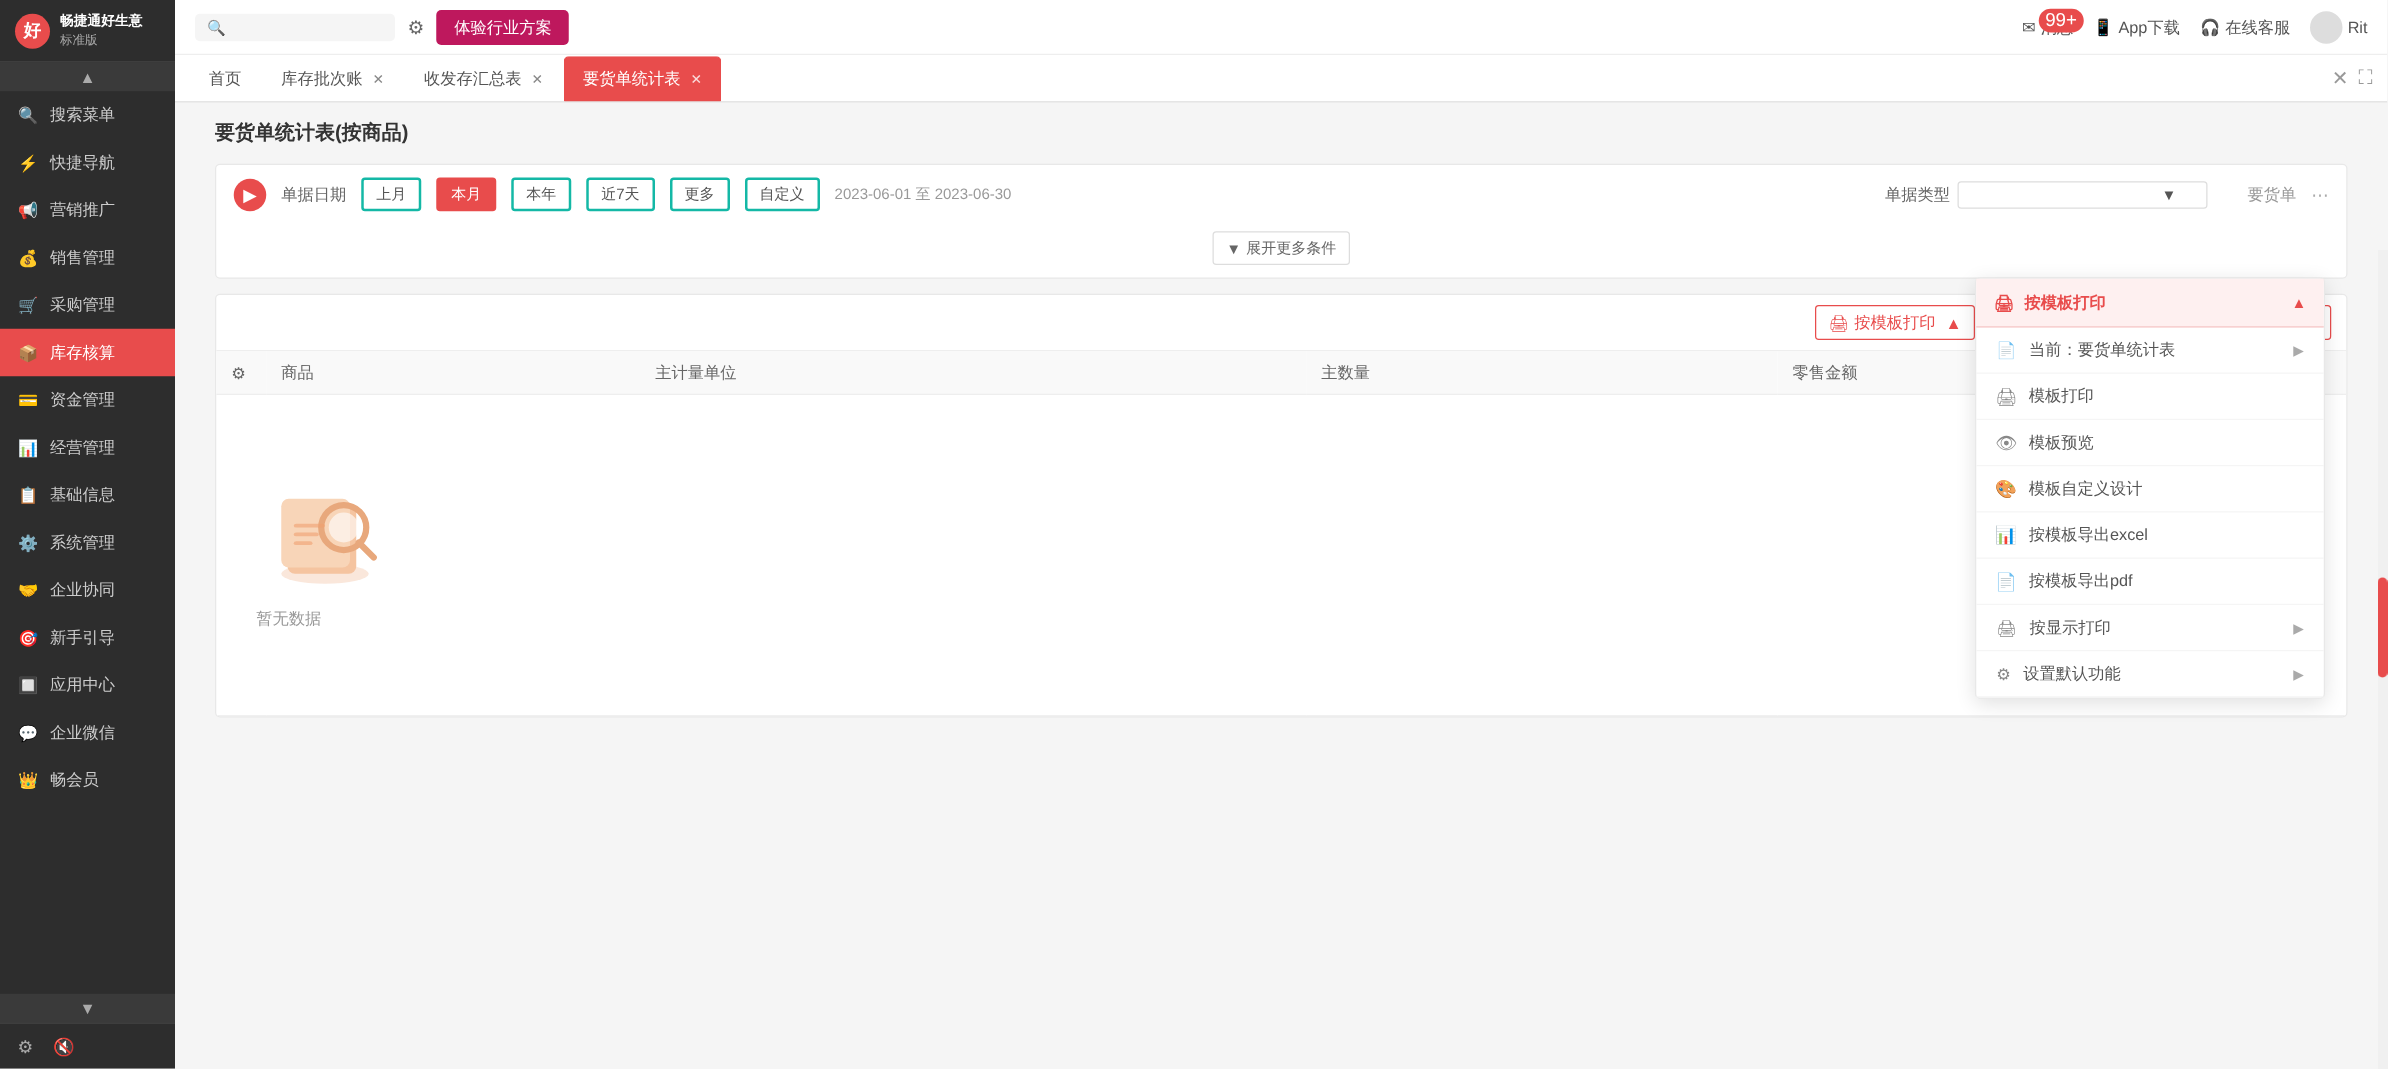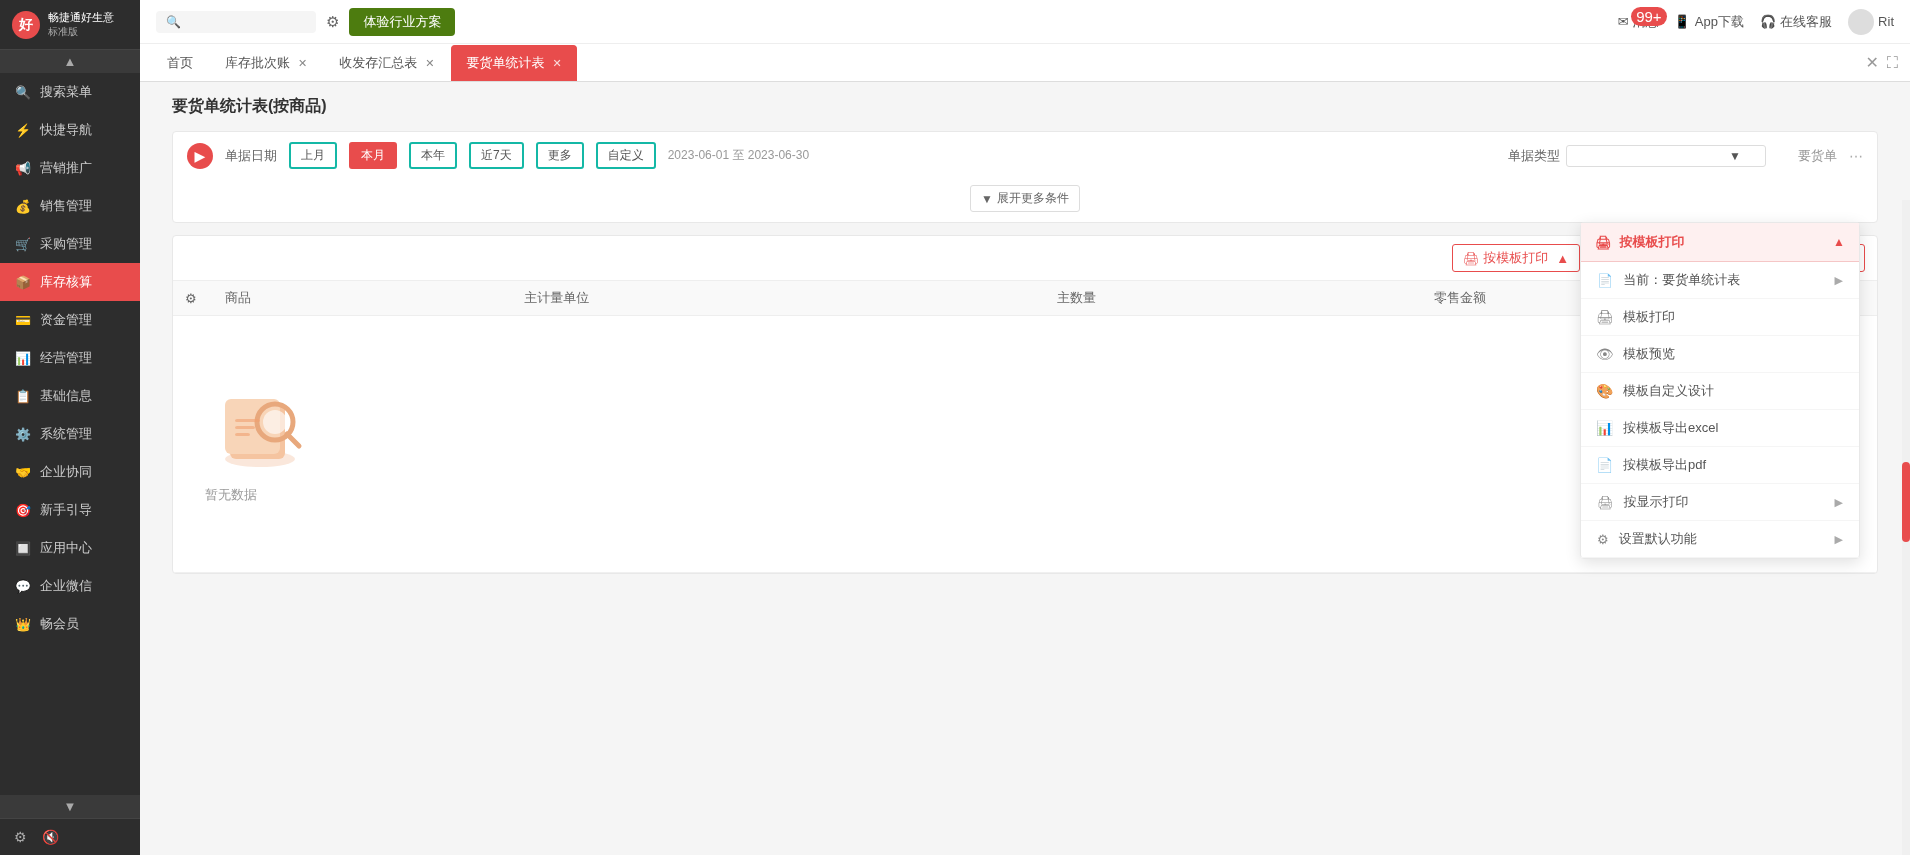--- a/index.html
+++ b/index.html
@@ -29,21 +29,21 @@
       background: #e84c4c;
       border-radius: 50%;
       display: flex;
       align-items: center;
       justify-content: center;
       color: white;
       font-size: 14px;
       font-weight: bold;
       flex-shrink: 0;
     }
-    .logo-text { font-size: 11px; color: #fff; line-height: 1.4; }
+    .logo-text { font-size: 11px; color: #fff; line-height: 1.4; font-weight: bold; }
     .logo-sub { font-size: 10px; color: #aaa; }
     .sidebar-nav { flex: 1; overflow-y: auto; overflow-x: hidden; }
     .sidebar-nav::-webkit-scrollbar { width: 4px; }
     .sidebar-nav::-webkit-scrollbar-thumb { background: #555; }
     .nav-item {
       display: flex;
       align-items: center;
       padding: 10px 14px;
       gap: 8px;
       cursor: pointer;
@@ -100,21 +100,21 @@
       background: #f5f5f5;
       border-radius: 4px;
       padding: 4px 10px;
       gap: 6px;
       width: 160px;
       color: #999;
       font-size: 12px;
     }
     .topbar-gear { color: #666; cursor: pointer; font-size: 15px; }
     .topbar-trial-btn {
-      background: #4d7c0f;
+      background: #be185d;
       color: #fff;
       border: none;
       padding: 5px 14px;
       border-radius: 4px;
       cursor: pointer;
       font-size: 13px;
     }
     .topbar-right {
       display: flex;
       align-items: center;

